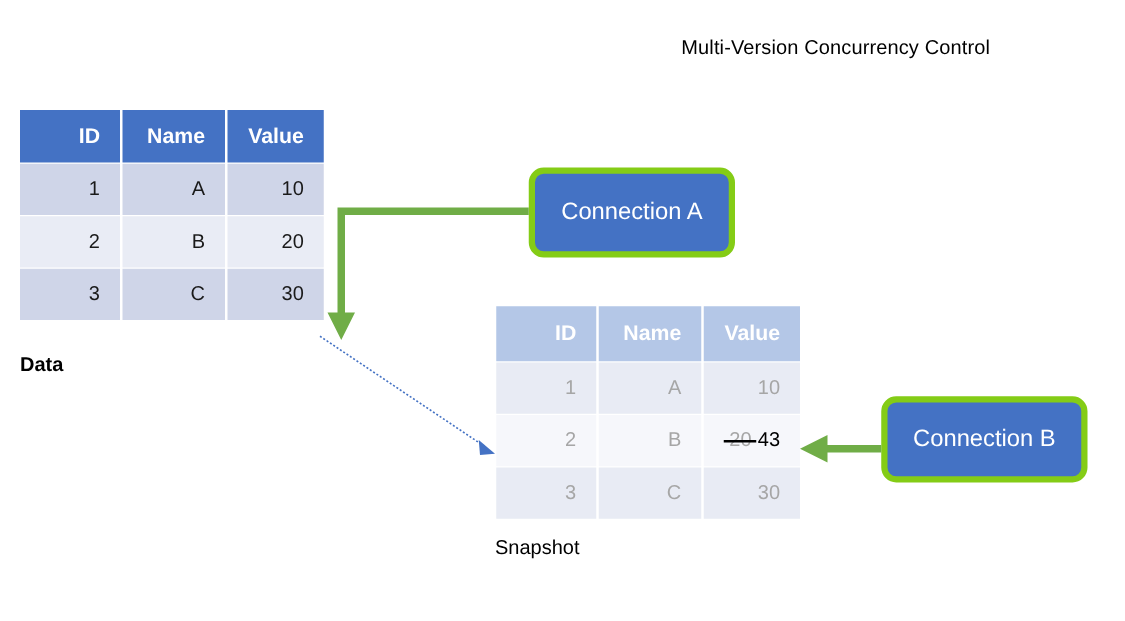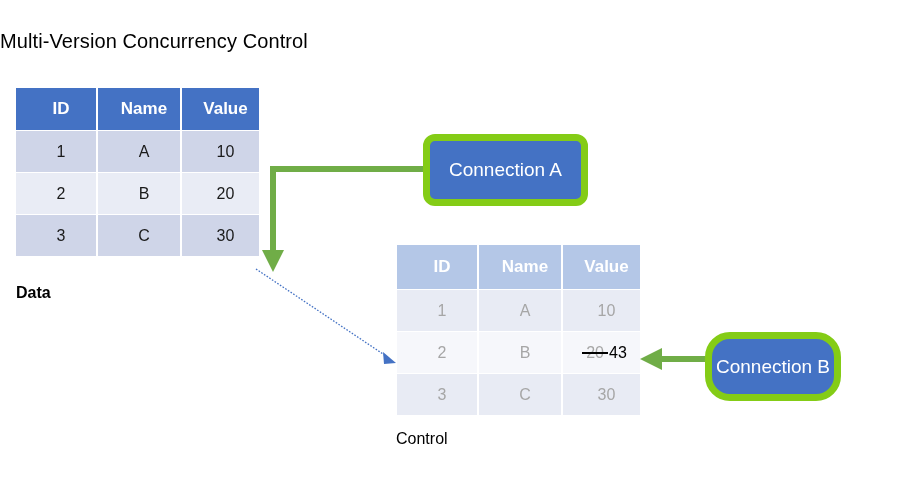--- a/index.html
+++ b/index.html
@@ -15,38 +15,38 @@
     font-family: "Liberation Sans", sans-serif;
     color: #000000;
   }
 
   
   .slide-title {
     position: absolute;
     left: 0;
     top: 30px;
     width: 792px;
-    text-align: left;
-    font-size: 20px;
+    text-align: right;
+    font-size: 16px;
     font-weight: 400;
     color: #000000;
     letter-spacing: 0.1px;
     white-space: nowrap;
   }
 
   
   .grid-table {
     position: absolute;
     border-collapse: separate;
     border-spacing: 2px 1px;
     table-layout: fixed;
   }
   .grid-table td, .grid-table th {
-    padding: 0 0 0 10px;
-    text-align: center;
+    padding: 0 16px 0 10px;
+    text-align: right;
     vertical-align: middle;
     font-weight: 400;
     font-size: 16px;
   }
 
   
   #data-table {
     left: 14px;
     top: 87px;
     width: 243px;
@@ -120,32 +120,32 @@
     color: #000000;
     white-space: nowrap;
   }
   #data-caption     { left: 16px;  top: 284px; font-weight: bold; }
   #snapshot-caption { left: 396px; top: 430px; }
 
   
   .conn-box {
     position: absolute;
     background: #4472C4;
-    border: 7px solid #84cc16;
+    border: 5px solid #84cc16;
     border-radius: 12px;
     color: #FFFFFF;
     font-size: 19px;
     display: flex;
     align-items: center;
     justify-content: center;
     box-sizing: border-box;
     white-space: nowrap;
   }
   #conn-a { left: 423px; top: 134px; width: 165px; height: 72px; }
-  #conn-b { left: 705px; top: 332px; width: 136px; height: 69px; border-radius: 25px; }
+  #conn-b { left: 705px; top: 317px; width: 165px; height: 69px; }
 
   
   #arrow-layer {
     position: absolute;
     left: 0;
     top: 0;
     width: 900px;
     height: 497px;
     pointer-events: none;
   }
@@ -216,21 +216,21 @@
       </td>
     </tr>
     <tr>
       <td>3</td>
       <td>C</td>
       <td>30</td>
     </tr>
   </tbody>
 </table>
 
-<div class="caption" id="snapshot-caption">Control</div>
+<div class="caption" id="snapshot-caption">Snapshot</div>
 
 <div class="conn-box" id="conn-a">
   <span>Connection A</span>
 </div>
 
 <div class="conn-box" id="conn-b">
   <span>Connection B</span>
 </div>
 
 <svg id="arrow-layer" viewBox="0 0 900 497" width="900" height="497" xmlns="http://www.w3.org/2000/svg">

